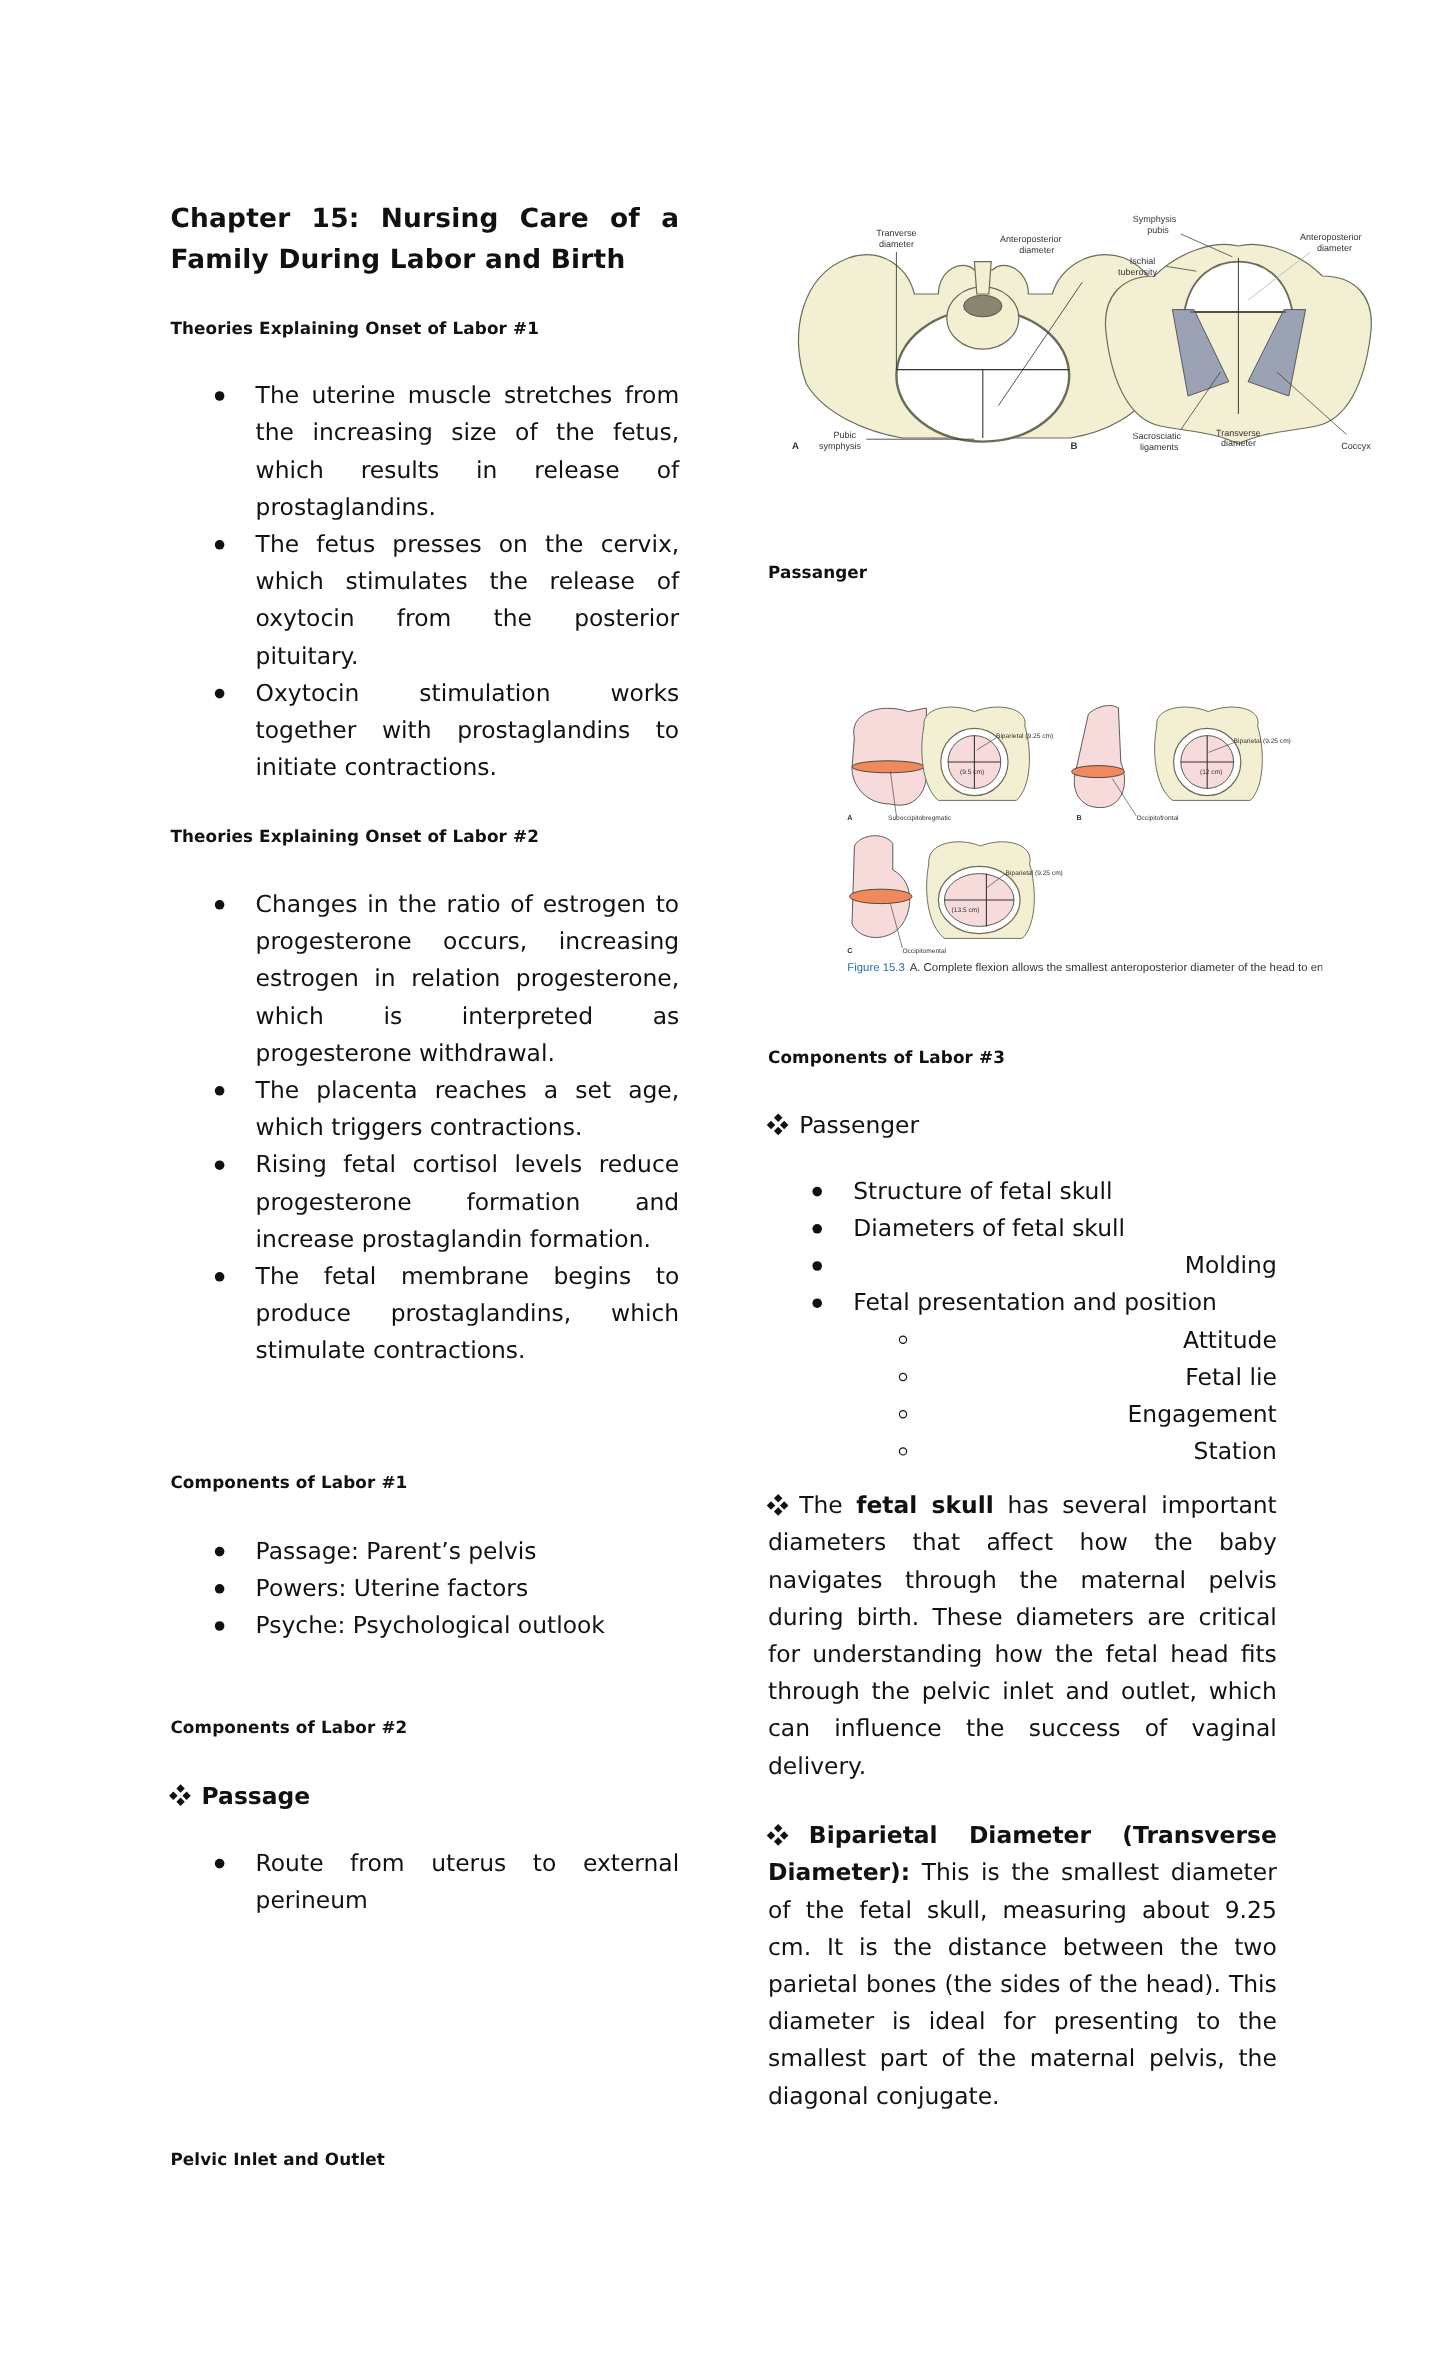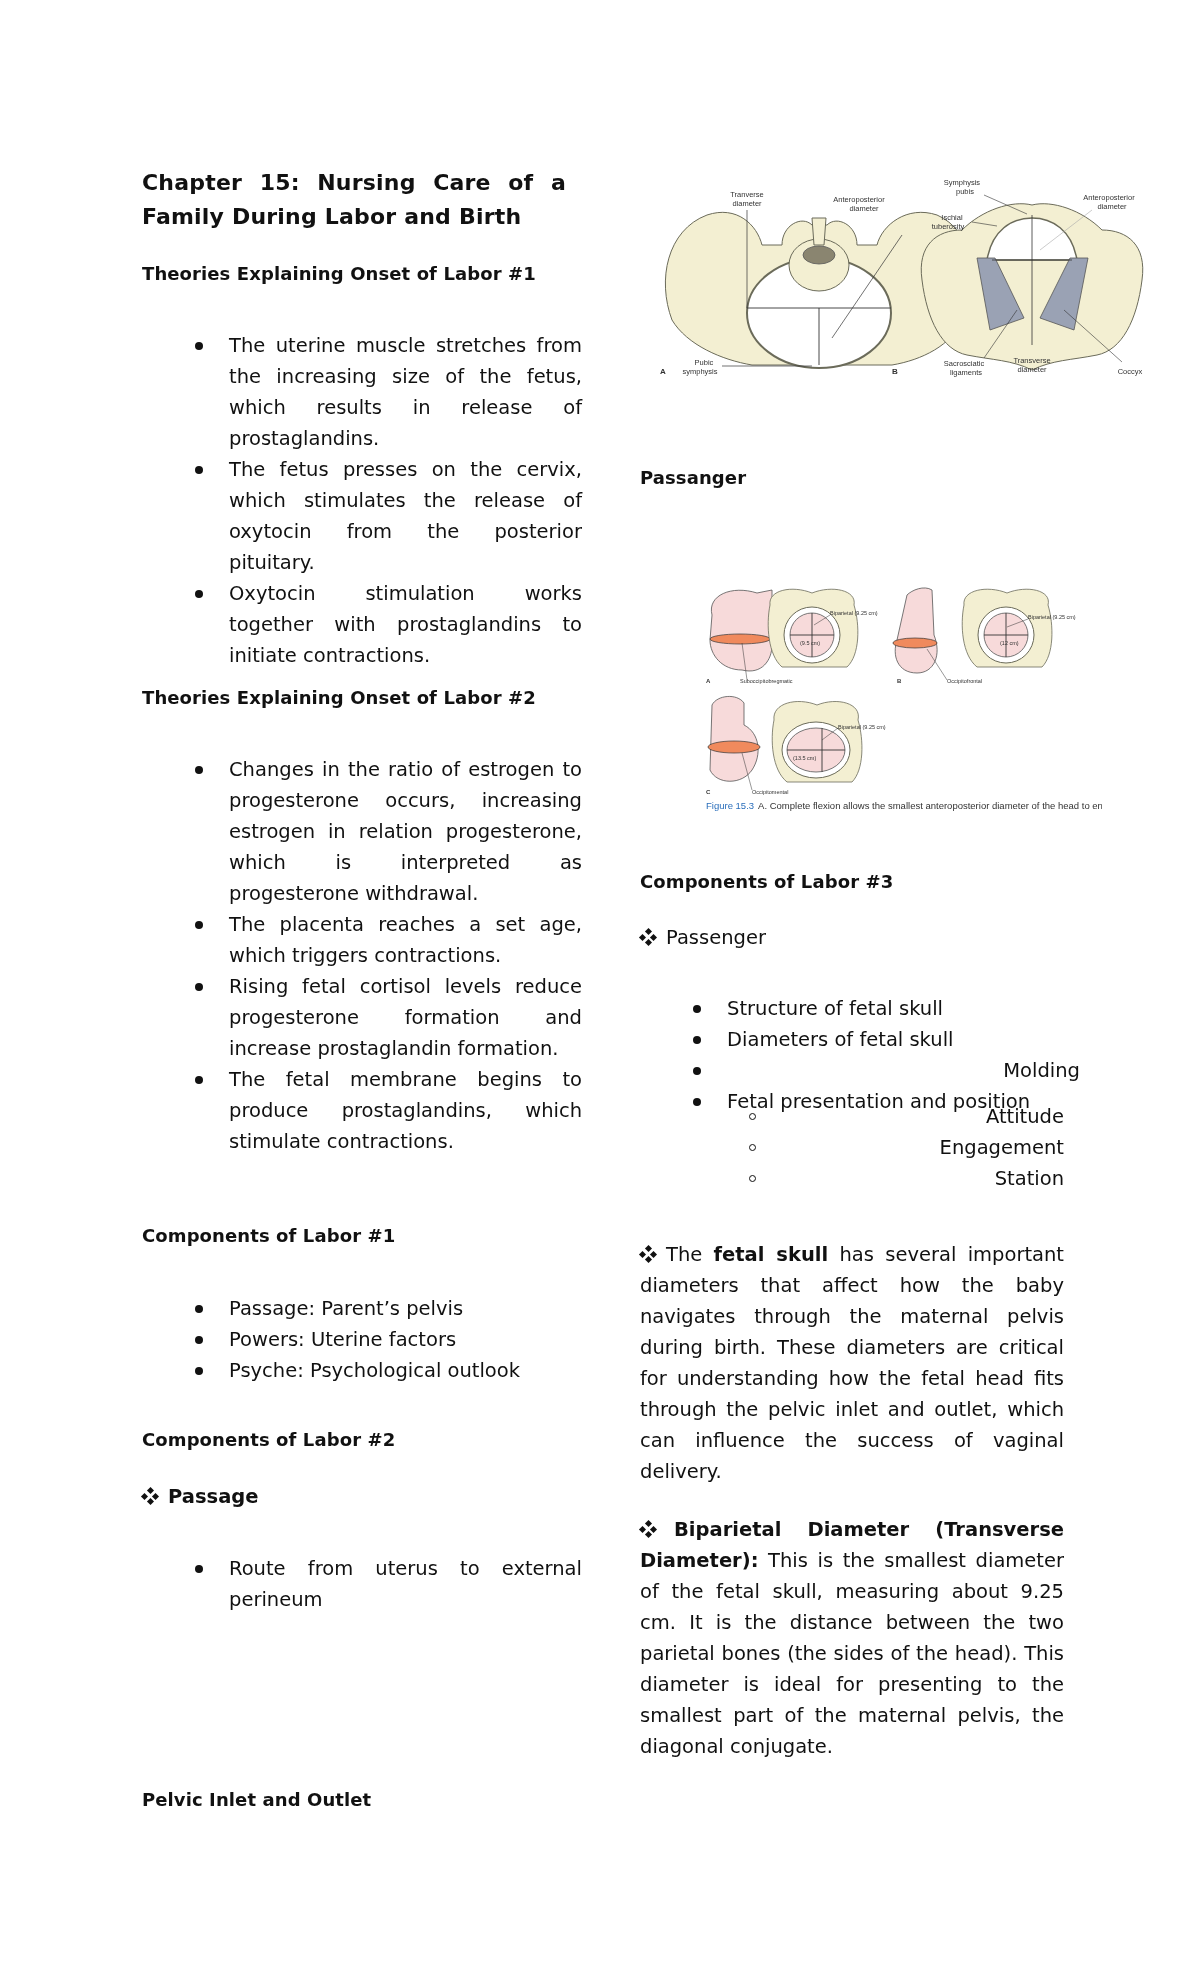--- a/index.html
+++ b/index.html
@@ -34,34 +34,34 @@
       font-weight: bold;
     }
     .title {
       font-size: 22px;
       line-height: 34px;
       text-align: justify;
       text-align-last: left;
       letter-spacing: 0.2px;
     }
     .heading {
-      font-size: 18px;
+      font-size: 14px;
       line-height: 28px;
       letter-spacing: 0.1px;
       white-space: nowrap;
     }
     .body-text {
       font-size: 19.5px;
       line-height: 31px;
     }
     .justify { text-align: justify; }
 
     ul.bullets {
       list-style: none;
-      margin: 16px;
+      margin: 0;
       padding: 0;
     }
     ul.bullets li {
       position: relative;
       padding-left: 71px;
       font-size: 19.5px;
       line-height: 31px;
       text-align: justify;
     }
     ul.bullets li .dot {
@@ -283,20 +283,21 @@
       <span class="diamond"><i></i><i></i><i></i><i></i></span><span>Passenger</span>
     </div>
     <ul class="bullets abs" style="top:977px;">
       <li style="text-align:left;"><span class="dot"></span><span>Structure of fetal skull</span></li>
       <li style="text-align:left;"><span class="dot"></span><span>Diameters of fetal skull</span></li>
       <li style="text-align:right;"><span class="dot"></span><span>Molding</span></li>
       <li style="text-align:left;"><span class="dot"></span><span>Fetal presentation and position</span></li>
     </ul>
     <ul class="sub abs" style="top:1101px;">
       <li><span class="ring"></span><span>Attitude</span></li>
+      <li><span class="ring"></span><span>Fetal lie</span></li>
       <li><span class="ring"></span><span>Engagement</span></li>
       <li><span class="ring"></span><span>Station</span></li>
     </ul>
 
     <p class="body-text justify abs" style="top:1239px; margin:0;">
       <span class="diamond"><i></i><i></i><i></i><i></i></span><span>The </span><b class="inline-bold">fetal skull</b><span> has several important diameters that affect how the baby navigates through the maternal pelvis during birth. These diameters are critical for understanding how the fetal head fits through the pelvic inlet and outlet, which can influence the success of vaginal delivery.</span>
     </p>
 
     <p class="body-text justify abs" style="top:1514px; margin:0;">
       <span class="diamond" style="margin-right:18px;"><i></i><i></i><i></i><i></i></span><b class="inline-bold">Biparietal Diameter (Transverse Diameter):</b><span> This is the smallest diameter of the fetal skull, measuring about 9.25 cm. It is the distance between the two parietal bones (the sides of the head). This diameter is ideal for presenting to the smallest part of the maternal pelvis, the diagonal conjugate.</span>

